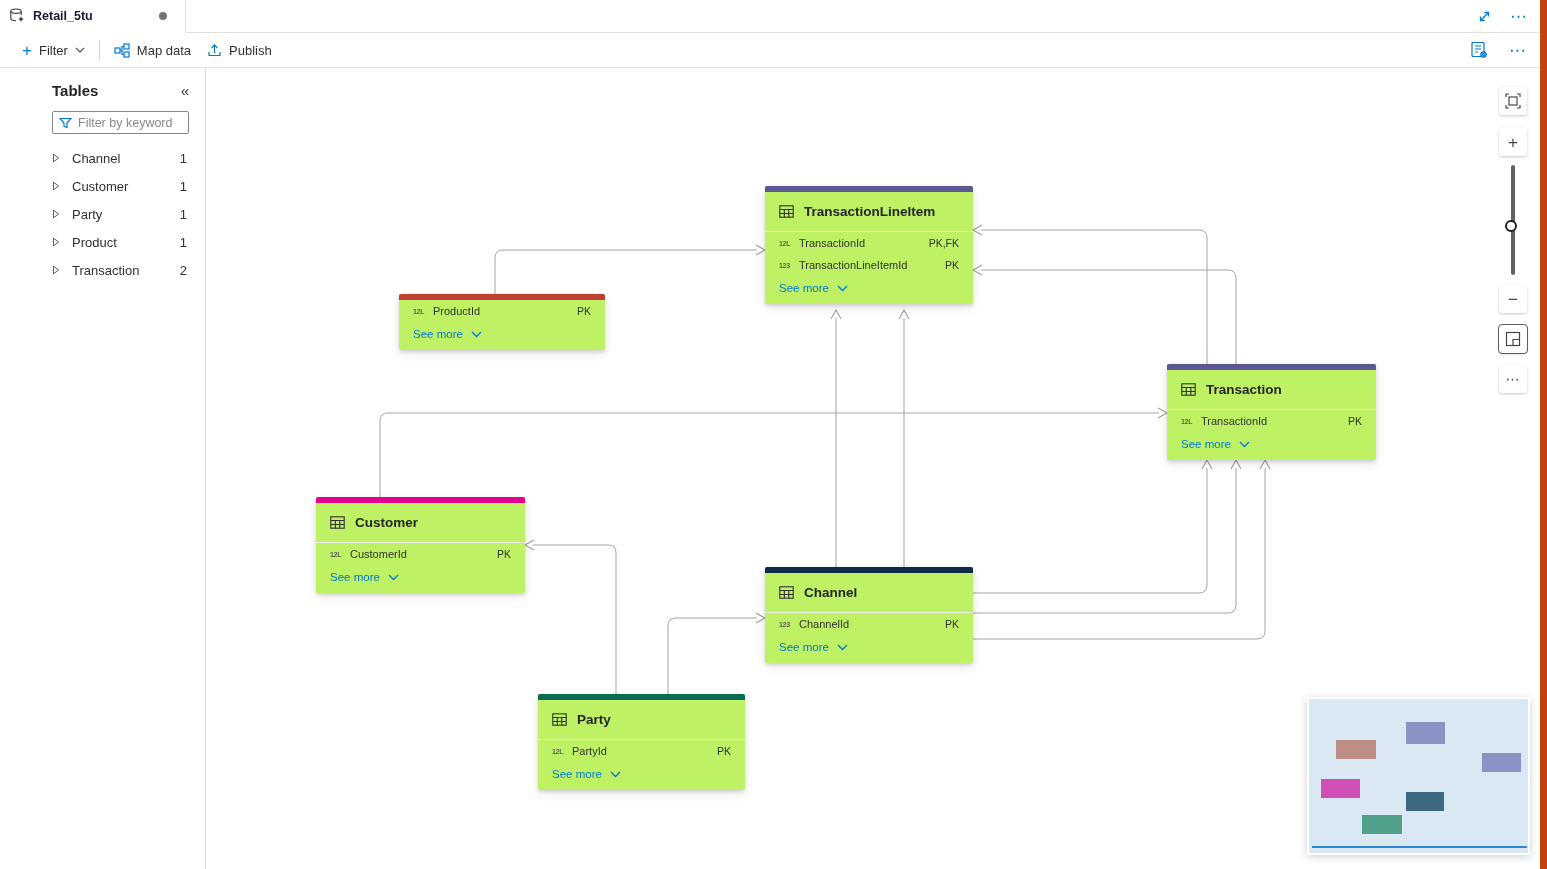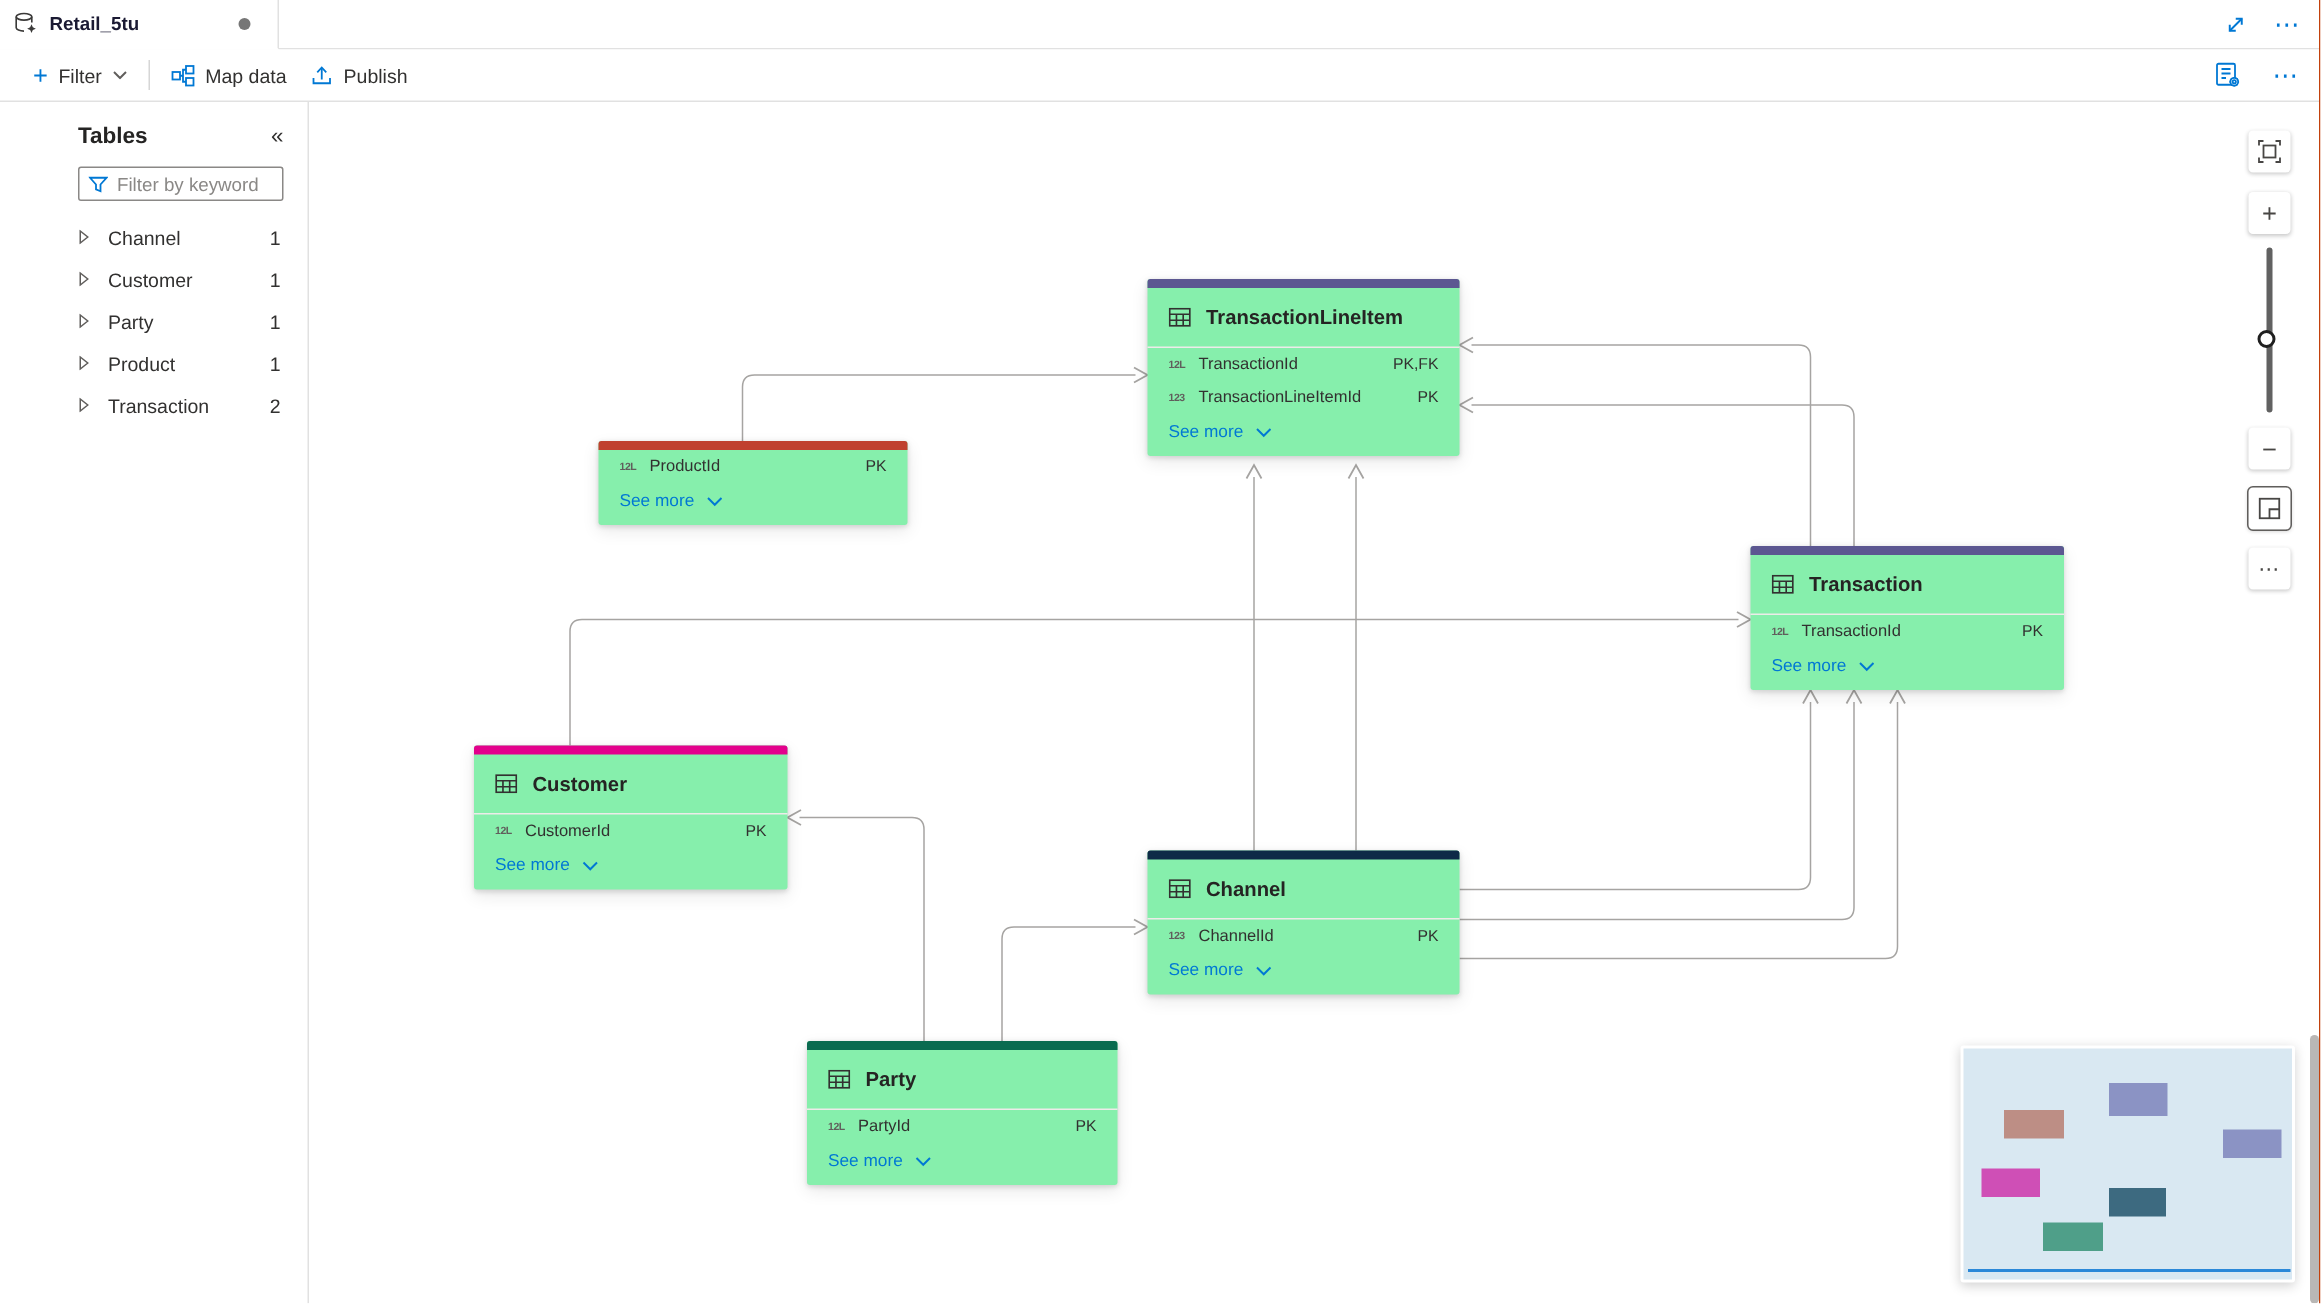--- a/index.html
+++ b/index.html
@@ -1,18 +1,18 @@
 <!DOCTYPE html>
 <html><head>
 <meta charset="utf-8">
 <style>
   * { margin:0; padding:0; box-sizing:border-box; }
   html,body { background:#fff; }
   body { font-family:"Liberation Sans", sans-serif; color:#323130; }
-  .app { position:relative; width:1547px; height:869px; background:#fff; overflow:hidden; border-right:1px solid #c2410c; }
+  .app { position:relative; width:1547px; height:869px; background:#fff; overflow:hidden; border-right:7px solid #c2410c; }
 
   
   .tabbar { position:absolute; left:0; top:0; width:100%; height:33px; background:#fff; border-bottom:1px solid #e1e1e1; }
   .tab { position:absolute; left:0; top:0; width:186px; height:33px; background:#fff; border-right:1px solid #e1e1e1; border-bottom:1px solid #fff; display:flex; align-items:center; padding:0 10px 0 9px; }
   .tab-title { font-size:12.5px; font-weight:700; color:#1b1a33; margin-left:8px; }
   .dirty-dot { width:8px; height:8px; border-radius:50%; background:#767676; margin-left:auto; margin-right:8px; }
   .tabbar-actions { position:absolute; right:12px; top:0; height:33px; display:flex; align-items:center; gap:18px; }
 
   
   .toolbar { position:absolute; left:0; top:33px; width:100%; height:35px; background:#fff; border-bottom:1px solid #e1e1e1; display:flex; align-items:center; }
@@ -32,21 +32,21 @@
   .tbl-list { margin-top:6px; }
   .tbl-row { display:flex; align-items:center; height:28px; padding:0 18px 0 22px; cursor:pointer; }
   .tbl-row .chev { width:16px; display:flex; }
   .tbl-row .lbl { font-size:13px; margin-left:4px; }
   .tbl-row .cnt { margin-left:auto; font-size:13px; }
 
   
   .canvas { position:absolute; left:206px; top:68px; width:1341px; height:801px; background:#fff; overflow:hidden; }
   #wires { position:absolute; left:0; top:0; width:1341px; height:801px; }
 
-  .card { position:absolute; background:#86efac; border-radius:2px; box-shadow:0 1.2px 3.6px rgba(0,0,0,.13), 0 4px 11px rgba(0,0,0,.09); cursor:move; }
+  .card { position:absolute; background:#bef264; border-radius:2px; box-shadow:0 1.2px 3.6px rgba(0,0,0,.13), 0 4px 11px rgba(0,0,0,.09); cursor:move; }
   .card .strip { height:6px; border-radius:2px 2px 0 0; }
   .card .chead { display:flex; align-items:center; height:40px; padding:0 14px; border-bottom:1px solid #edebe9; }
   .card .ctitle { font-size:13.5px; font-weight:700; color:#252423; margin-left:10px; }
   .card .crow { display:flex; align-items:center; height:22px; padding:0 14px; }
   .card .ticon { font-size:7px; letter-spacing:-.3px; color:#605e5c; width:20px; font-weight:700; }
   .card .cname { font-size:11px; color:#323130;text-align:center; }
   .card .ckeys { margin-left:auto; font-size:10.5px; color:#323130; }
   .card .seemore { display:flex; align-items:center; gap:8px; padding:6px 14px 10px 14px; color:#0078d4; font-size:11.5px; cursor:pointer; }
 
   

